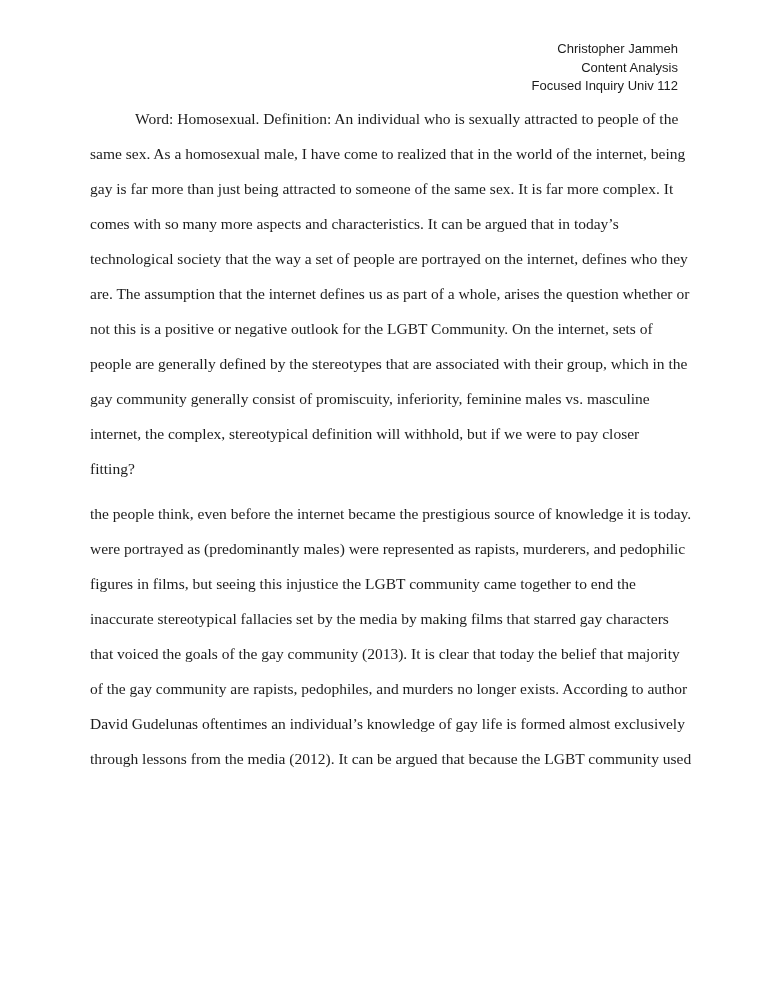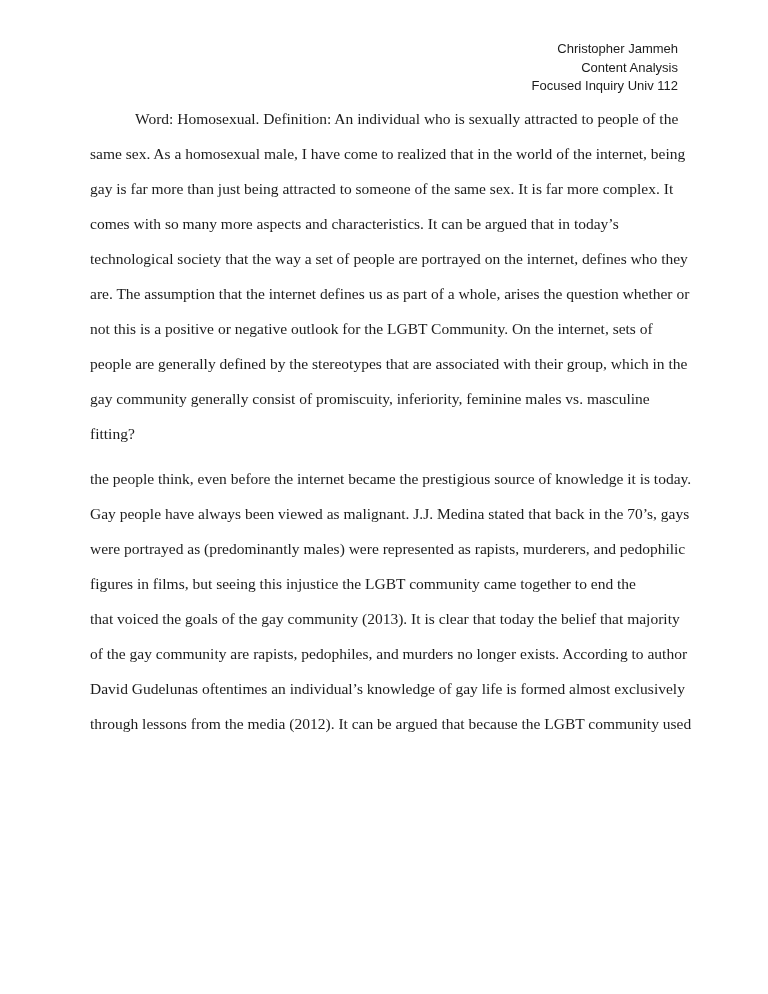--- a/index.html
+++ b/index.html
@@ -62,26 +62,27 @@
       <div class="paragraph">
         <div class="text-line indent">Word: Homosexual. Definition: An individual who is sexually attracted to people of the</div>
         <div class="text-line">same sex. As a homosexual male, I have come to realized that in the world of the internet, being</div>
         <div class="text-line">gay is far more than just being attracted to someone of the same sex. It is far more complex. It</div>
         <div class="text-line">comes with so many more aspects and characteristics. It can be argued that in today’s</div>
         <div class="text-line">technological society that the way a set of people are portrayed on the internet, defines who they</div>
         <div class="text-line">are. The assumption that the internet defines us as part of a whole, arises the question whether or</div>
         <div class="text-line">not this is a positive or negative outlook for the LGBT Community. On the internet, sets of</div>
         <div class="text-line">people are generally defined by the stereotypes that are associated with their group, which in the</div>
         <div class="text-line">gay community generally consist of promiscuity, inferiority, feminine males vs. masculine</div>
+        <div class="text-line">internet, the complex, stereotypical definition will withhold, but if we were to pay closer</div>
         <div class="text-line">fitting?</div>
       </div>
       <div class="paragraph">
         <div class="text-line">the people think, even before the internet became the prestigious source of knowledge it is today.</div>
-        <div class="text-line">Gay people have always been viewed as malignant. J.J. Medina stated that back in the 70’s, gays</div>
         <div class="text-line">were portrayed as (predominantly males) were represented as rapists, murderers, and pedophilic</div>
         <div class="text-line">figures in films, but seeing this injustice the LGBT community came together to end the</div>
+        <div class="text-line">inaccurate stereotypical fallacies set by the media by making films that starred gay characters</div>
         <div class="text-line">that voiced the goals of the gay community (2013). It is clear that today the belief that majority</div>
         <div class="text-line">of the gay community are rapists, pedophiles, and murders no longer exists. According to author</div>
         <div class="text-line">David Gudelunas oftentimes an individual’s knowledge of gay life is formed almost exclusively</div>
         <div class="text-line">through lessons from the media (2012). It can be argued that because the LGBT community used</div>
       </div>
     </main>
 </div>
 
 </body></html>

